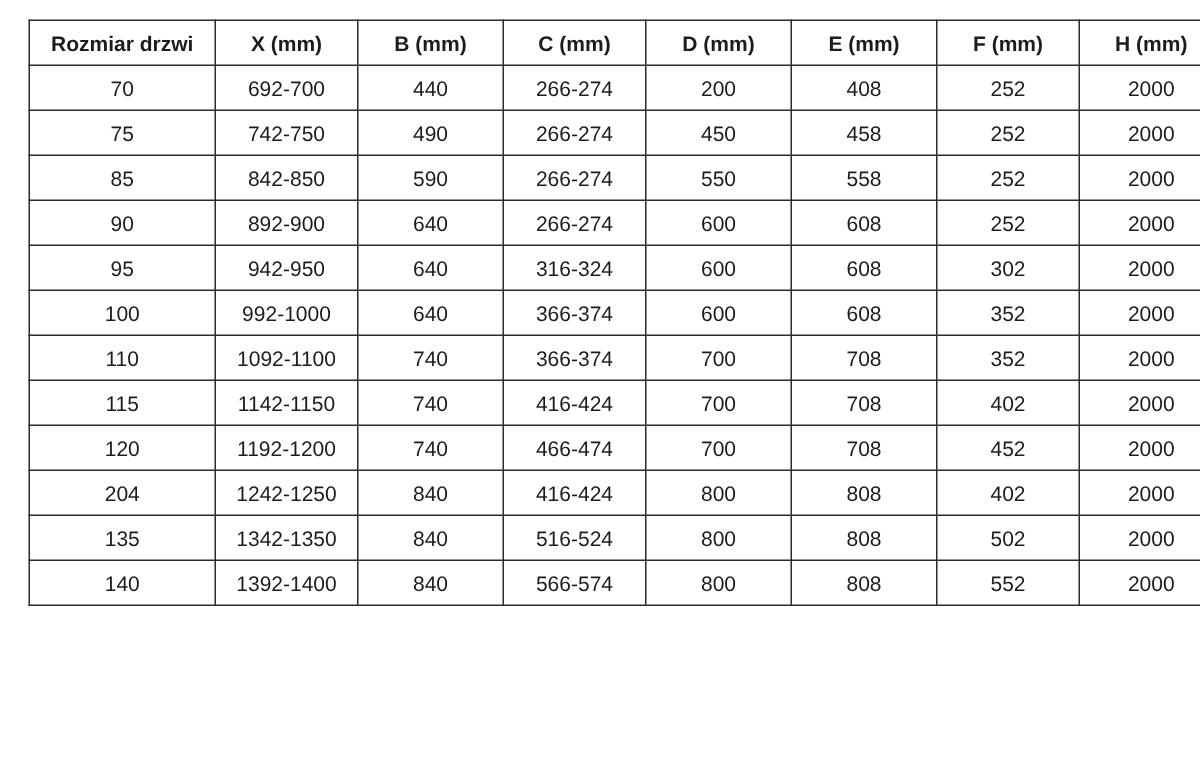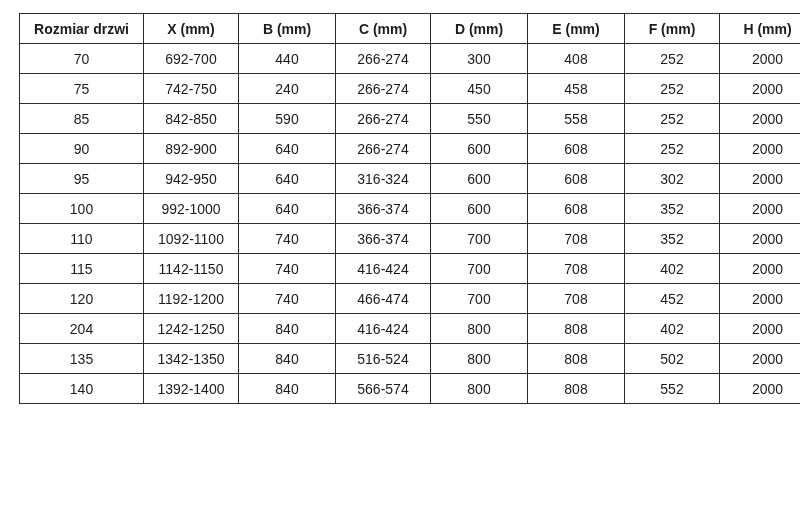--- a/index.html
+++ b/index.html
@@ -73,29 +73,29 @@
           <th>F (mm)</th>
           <th>H (mm)</th>
         </tr>
     </thead>
     <tbody>
         <tr>
           <td>70</td>
           <td>692-700</td>
           <td>440</td>
           <td>266-274</td>
-          <td>300</td>
+          <td>200</td>
           <td>408</td>
           <td>252</td>
           <td>2000</td>
         </tr>
         <tr>
           <td>75</td>
           <td>742-750</td>
-          <td>240</td>
+          <td>490</td>
           <td>266-274</td>
           <td>450</td>
           <td>458</td>
           <td>252</td>
           <td>2000</td>
         </tr>
         <tr>
           <td>85</td>
           <td>842-850</td>
           <td>590</td>

